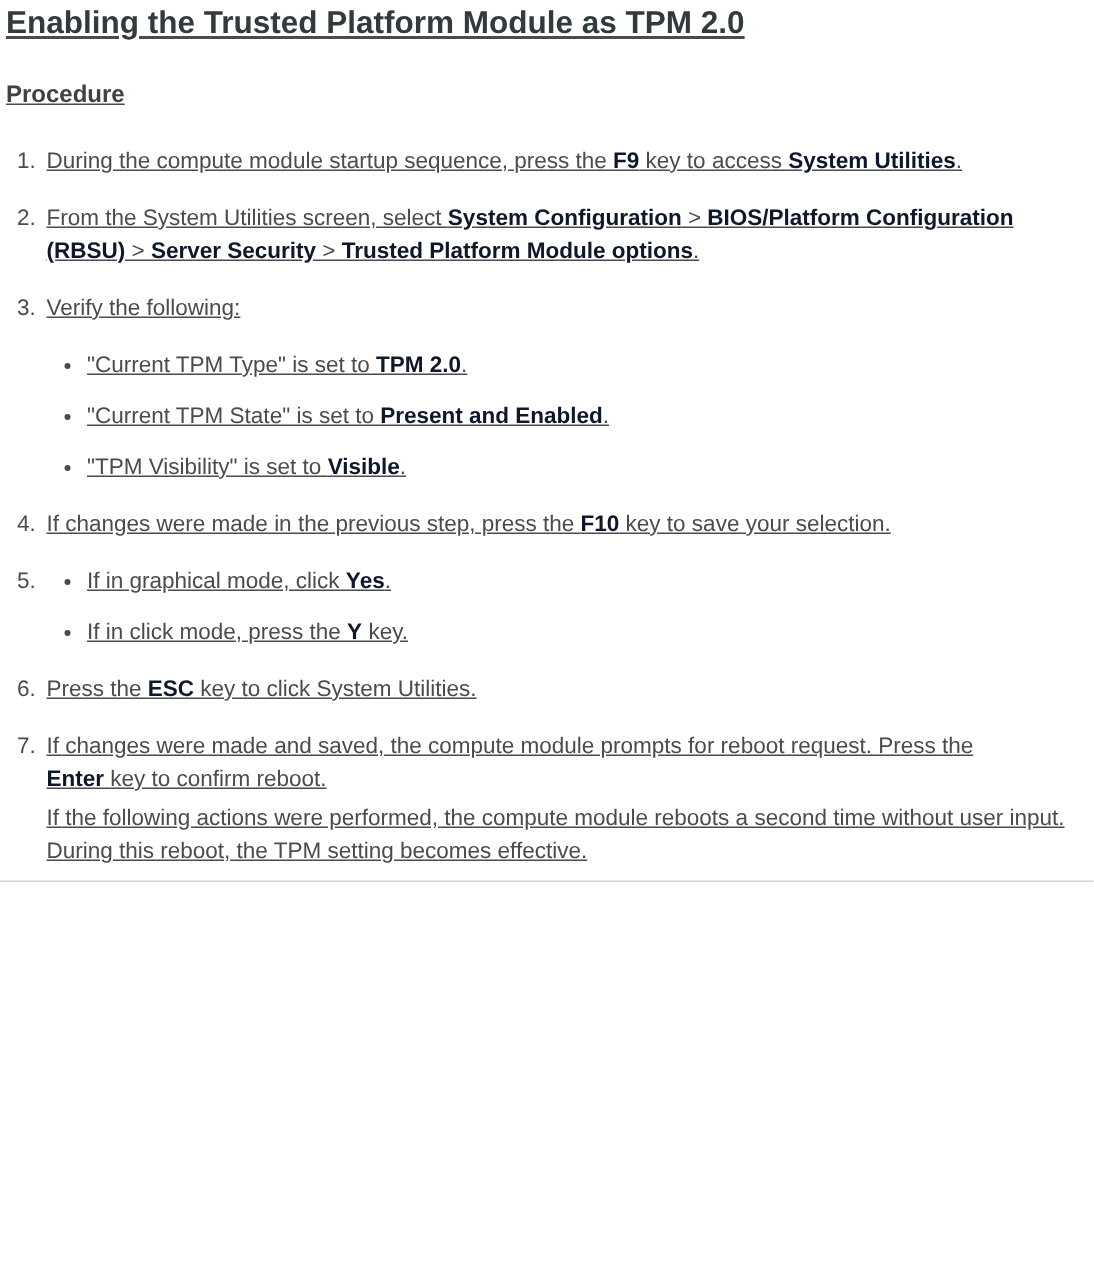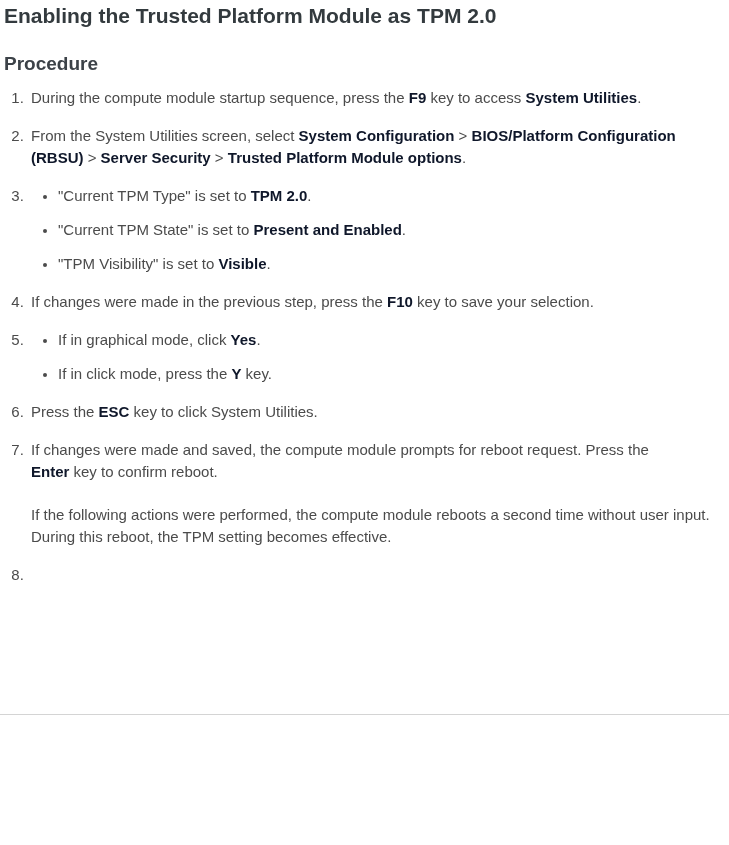--- a/index.html
+++ b/index.html
@@ -9,53 +9,54 @@
   }
   body {
     width: 729px;
     font-family: "Liberation Sans", sans-serif;
     font-size: 15px;
     line-height: 22px;
     color: #4b4b4b;
   }
   .page {
     box-sizing: border-box;
-    height: 715px;
+    height: 588px;
     padding: 2px 2px 0 4px;
     border-bottom: 1px solid #d4d4d4;
     overflow: hidden;
+    text-decoration: underline;
   }
   h1.page-title {
     margin: 0 0 24px 0;
     font-size: 21px;
     line-height: 27px;
     font-weight: bold;
     color: #333a3e;
   }
   .procedure-heading {
-    margin: 0 0 12px 0;
-    font-size: 19px;
+    margin: 0 0 22px 0;
+    font-size: 16px;
     font-weight: bold;
     color: #3c4248;
   }
   ol.steps {
     margin: 0;
     padding: 0 0 0 24px;
     list-style: decimal outside;
   }
   ol.steps > li {
     margin: 0 0 16px 0;
     padding-left: 3px;
   }
   ol.steps > li::marker {
     color: #4b4b4b;
   }
   .step-text { }
   .step-para {
-    margin: 21px 0 0 0;
+    margin: 4px 0 0 0;
   }
   
   ol.steps > li:nth-of-type(7) > .step-text {
     padding-right: 70px;
   }
   ul.sub-bullets {
     margin: 16px 0 0 0;
     padding: 0 0 0 27px;
     list-style: disc outside;
   }
@@ -89,20 +90,21 @@
   <div class="procedure-heading">Procedure</div>
 
   <ol class="steps">
       <li>
         <div class="step-text"><span>During the compute module startup sequence, press the </span><b class="run-bold">F9</b><span> key to access </span><b class="run-bold">System Utilities</b><span>.</span></div>
       </li>
       <li>
         <div class="step-text"><span>From the System Utilities screen, select </span><b class="run-bold">System Configuration</b><span> &gt; </span><b class="run-bold">BIOS/Platform Configuration (RBSU)</b><span> &gt; </span><b class="run-bold">Server Security</b><span> &gt; </span><b class="run-bold">Trusted Platform Module options</b><span>.</span></div>
       </li>
       <li>
+        <div class="step-text"><span>Verify the following:</span></div>
         <ul class="sub-bullets">
           <li><span>"Current TPM Type" is set to </span><b class="run-bold">TPM 2.0</b><span>.</span></li>
           <li><span>"Current TPM State" is set to </span><b class="run-bold">Present and Enabled</b><span>.</span></li>
           <li><span>"TPM Visibility" is set to </span><b class="run-bold">Visible</b><span>.</span></li>
         </ul>
       </li>
       <li>
         <div class="step-text"><span>If changes were made in the previous step, press the </span><b class="run-bold">F10</b><span> key to save your selection.</span></div>
       </li>
       <li>

